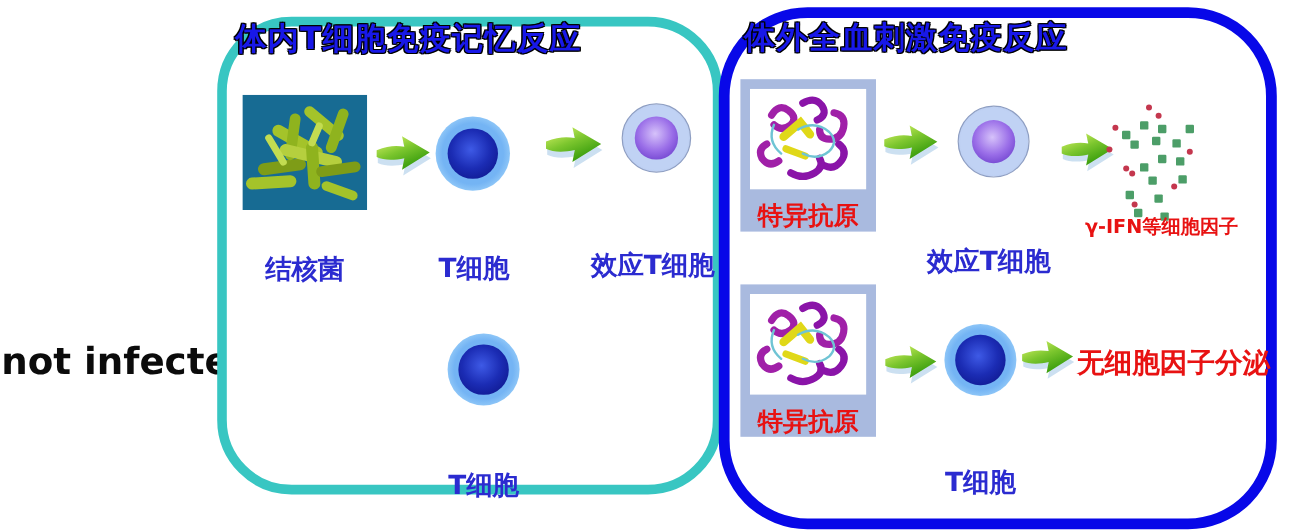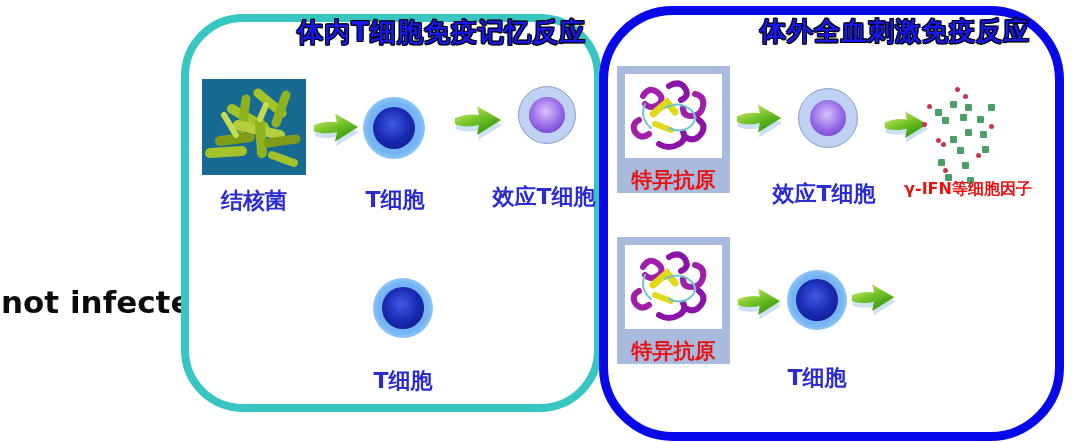--- a/index.html
+++ b/index.html
@@ -3,30 +3,30 @@
 <meta charset="utf-8">
 <style>
   html,body{margin:0;padding:0;background:#fff;}
   body{font-family:"DejaVu Sans","Liberation Sans",sans-serif;}
   #stage{position:relative;width:1080px;height:442px;background:#ffffff;overflow:hidden;}
 
   .panel{position:absolute;background:#fff;}
   #panel-in-vivo{left:181px;top:14px;width:405px;height:382px;border:8px solid #38C6C2;border-radius:62px;}
   #panel-in-vitro{left:599px;top:6px;width:447px;height:417px;border:9px solid #0808E8;border-radius:74px;}
 
-  .panel-title{position:absolute;text-align:right;font-weight:bold;font-size:26px;color:#1818E8;letter-spacing:1px;
+  .panel-title{position:absolute;text-align:left;font-weight:bold;font-size:26px;color:#1818E8;letter-spacing:1px;
     text-shadow:-1px -1px 0 #000,1px -1px 0 #000,-1px 1px 0 #000,1px 1px 0 #000,0 1px 0 #000,0 -1px 0 #000;}
   #title-left{left:196px;top:15px;width:390px;}
   #title-right{left:620px;top:14px;width:410px;}
 
   .row-label{position:absolute;font-weight:bold;font-size:31px;color:#0b0b0b;}
   #lbl-infected{left:7px;top:104px;}
   #lbl-not-infected{left:1px;top:284px;}
 
-  .cjk-label{position:absolute;text-align:center;font-weight:bold;font-size:22px;color:#2B2BD0;}
+  .cjk-label{position:absolute;text-align:center;font-weight:bold;font-size:22px;color:#2B2BD0;margin-top:24px;}
   .red-label{position:absolute;text-align:center;font-weight:bold;color:#E81212;}
 
   
   .cell{position:absolute;border-radius:50%;display:flex;align-items:center;justify-content:center;}
   .tcell{background:radial-gradient(circle at 50% 50%, #74B4F4 58%, #9FD2FA 80%, #E2F2FE 100%);}
   .tcell .inner{width:69%;height:69%;border-radius:50%;
     background:radial-gradient(circle at 46% 42%, #3E5AE6 0%, #1B2CB4 48%, #0A1080 100%);}
   .effcell{background:radial-gradient(circle at 50% 50%, #C0D2F4 66%, #AFC2E8 92%, #9FB2D8 100%);border:1px solid #8E9EC2;}
   .effcell .inner{width:63%;height:63%;border-radius:50%;
     background:radial-gradient(circle at 47% 40%, #D6C2FA 0%, #9A6EE8 50%, #5B2EC2 100%);}
@@ -211,14 +211,15 @@
     </div>
   <div class="cjk-label" style="left:777px;top:363px;width:80px;">T细胞</div>
 
   <div class="arrow" style="left:849px;top:281px;">
     <svg width="48" height="36" viewBox="0 0 52 38">
       <path d="M3,17 C13,13 20,13 27,14 L25,5 L49,19 L25,34 L27,24 C18,26 9,26 3,23 Z" fill="#BFD8EE" opacity="0.8" transform="translate(1,3)"></path>
       <path d="M3,15 C13,11 20,11 27,12 L25,3 L49,17 L25,32 L27,22 C18,24 9,24 3,21 Z" fill="url(#agrad)"></path>
     </svg>
   </div>
 
+  <div class="red-label" style="left:896px;top:287px;width:164px;font-size:23px;">无细胞因子分泌</div>
 
 </div>
 
 </body></html>

